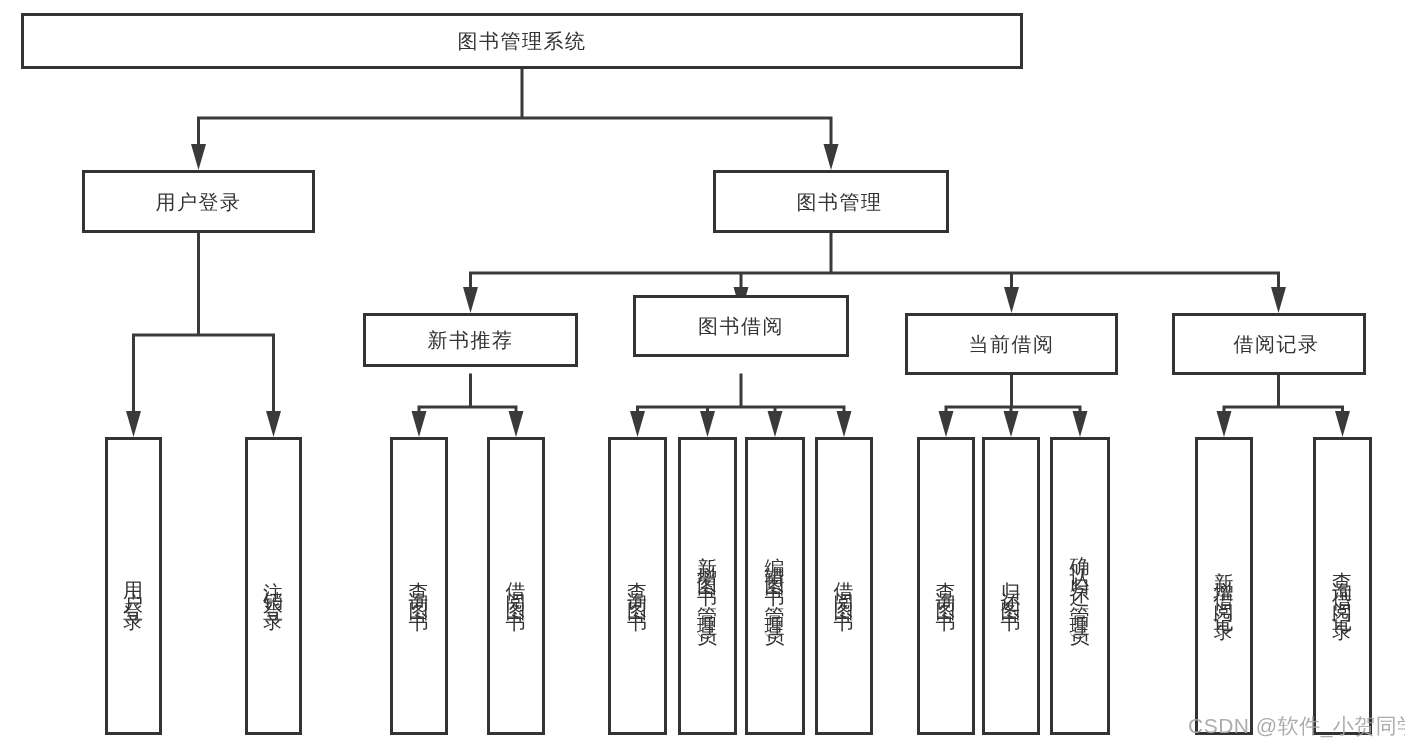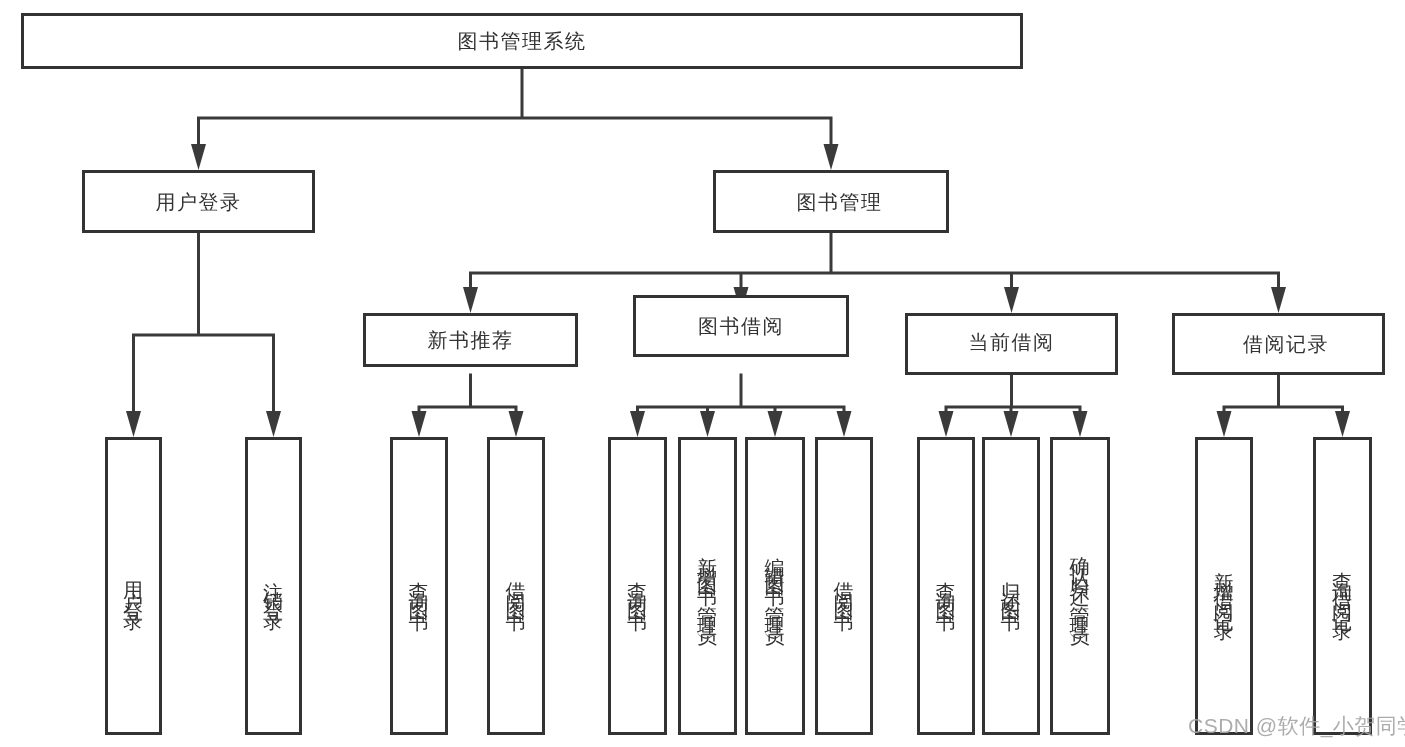--- a/index.html
+++ b/index.html
@@ -84,22 +84,22 @@
       <polygon points="1072.5,411 1087.5,411 1080,437" fill="#3a3a3a"></polygon>
       <polygon points="1216.5,411 1231.5,411 1224,437" fill="#3a3a3a"></polygon>
       <polygon points="1335,411 1350,411 1342.5,437" fill="#3a3a3a"></polygon>
     </svg>
   <div id="nodes-layer">
       <div class="node horiz" style="left: 21px; top: 13px; width: 1002px; height: 56px;">图书管理系统</div>
       <div class="node horiz" style="left: 82px; top: 170px; width: 233px; height: 63px;">用户登录</div>
       <div class="node horiz" style="left: 713px; top: 170px; width: 236px; height: 63px; padding-left: 17px;">图书管理</div>
       <div class="node horiz" style="left: 363px; top: 313px; width: 215px; height: 54px;">新书推荐</div>
       <div class="node horiz" style="left: 633px; top: 295px; width: 216px; height: 62px;">图书借阅</div>
-      <div class="node horiz" style="left: 905px; top: 313px; width: 213px; height: 62px; font-family: Liberation Mono, monospace;">当前借阅</div>
-      <div class="node horiz" style="left: 1172px; top: 313px; width: 213px; height: 62px; padding-left: 15px;">借阅记录</div>
+      <div class="node horiz" style="left: 905px; top: 313px; width: 213px; height: 62px;">当前借阅</div>
+      <div class="node horiz" style="left: 1172px; top: 313px; width: 194px; height: 62px; padding-left: 15px;">借阅记录</div>
       <div class="node vert" style="left: 105px; top: 437px; width: 57px; height: 298px;">用户登录</div>
       <div class="node vert" style="left: 245px; top: 437px; width: 57px; height: 298px;">注销登录</div>
       <div class="node vert" style="left: 390px; top: 437px; width: 58px; height: 298px;">查询图书</div>
       <div class="node vert" style="left: 487px; top: 437px; width: 58px; height: 298px;">借阅图书</div>
       <div class="node vert" style="left: 608px; top: 437px; width: 59px; height: 298px;">查询图书</div>
       <div class="node vert" style="left: 678px; top: 437px; width: 59px; height: 298px;">新增图书（管理员）</div>
       <div class="node vert" style="left: 745px; top: 437px; width: 60px; height: 298px;">编辑图书（管理员）</div>
       <div class="node vert" style="left: 815px; top: 437px; width: 58px; height: 298px;">借阅图书</div>
       <div class="node vert" style="left: 917px; top: 437px; width: 58px; height: 298px;">查询图书</div>
       <div class="node vert" style="left: 982px; top: 437px; width: 58px; height: 298px;">归还图书</div>

